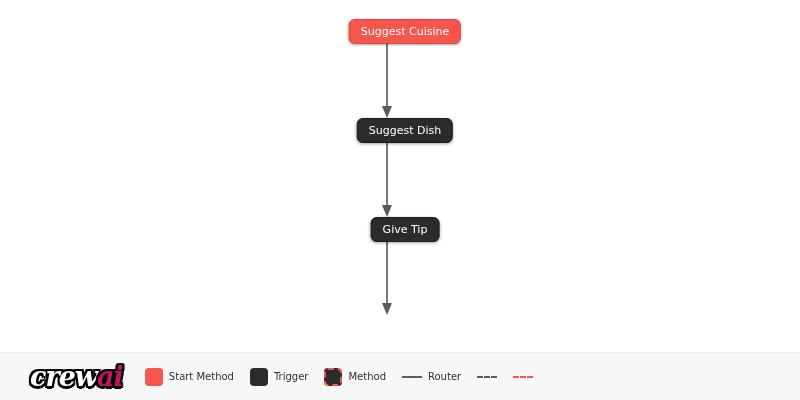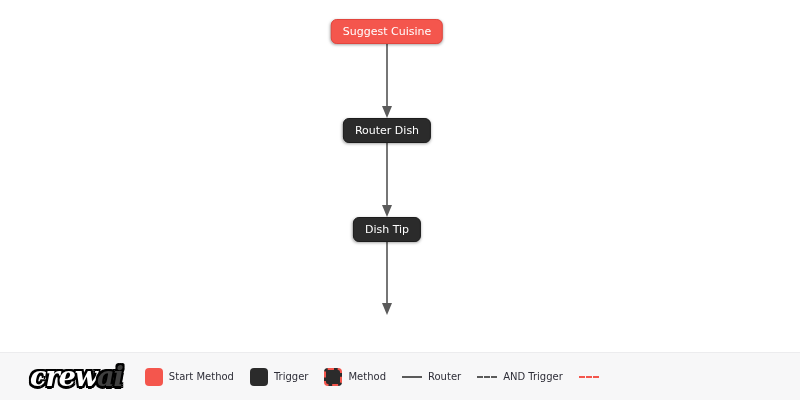--- a/index.html
+++ b/index.html
@@ -14,21 +14,21 @@
   .canvas {
     position: absolute;
     left: 0; top: 0;
     width: 800px; height: 352px;
     background: #ffffff;
   }
 
   .node {
     position: absolute;
     transform: translateX(-50%);
-    left: 387px;
+    left: 405px;
     padding: 5px 11px;
     border-radius: 6px;
     font-size: 11px;
     line-height: 13px;
     color: #ffffff;
     white-space: nowrap;
     box-shadow: 0 1px 3px rgba(0,0,0,0.35);
     cursor: pointer;
     z-index: 2;
   }
@@ -75,21 +75,21 @@
     user-select: none;
   }
   .logo .p1 {
     color: #ffffff;
     text-shadow:
       -2px -2px 0 #000, 2px -2px 0 #000, -2px 2px 0 #000, 2px 2px 0 #000,
       -2px 0 0 #000, 2px 0 0 #000, 0 -2px 0 #000, 0 3px 0 #000;
     margin-top: 30px;
   }
   .logo .p2 {
-    color: #404040;
+    color: #be185d;
     text-shadow:
       -2px -2px 0 #000, 2px -2px 0 #000, -2px 2px 0 #000, 2px 2px 0 #000,
       -2px 0 0 #000, 2px 0 0 #000, 0 -2px 0 #000, 0 3px 0 #000;
   }
 
   .legend-items {
     display: flex;
     align-items: center;
     gap: 16px;
     flex: 1;
@@ -128,22 +128,22 @@
   <div class="edge-line" style="top:43px;  height:64px;"></div>
   <div class="edge-arrow" style="top:106px;"></div>
 
   <div class="edge-line" style="top:141px; height:64px;"></div>
   <div class="edge-arrow" style="top:205px;"></div>
 
   <div class="edge-line" style="top:240px; height:63px;"></div>
   <div class="edge-arrow" style="top:303px;"></div>
 
   <div class="node start" style="top:19px;">Suggest Cuisine</div>
-  <div class="node method" style="top:118px;">Router Dish</div>
-  <div class="node method" style="top:217px;">Dish Tip</div>
+  <div class="node method" style="top:118px;">Suggest Dish</div>
+  <div class="node method" style="top:217px;">Give Tip</div>
 </div>
 
 <div class="legend-bar">
 
   <div class="logo">
     <span class="p1">crew</span><span class="p2">ai</span>
   </div>
 
   <div class="legend-items">
 
@@ -163,21 +163,20 @@
       <span>Method</span>
     </div>
 
     <div class="legend-item">
       <span class="line-swatch solid"></span>
       <span>Router</span>
     </div>
 
     <div class="legend-item">
       <span class="line-swatch dashed"></span>
-      <span>AND Trigger</span>
     </div>
 
     <div class="legend-item">
       <span class="line-swatch dashed-red"></span>
 
     </div>
 
   </div>
 </div>
 

